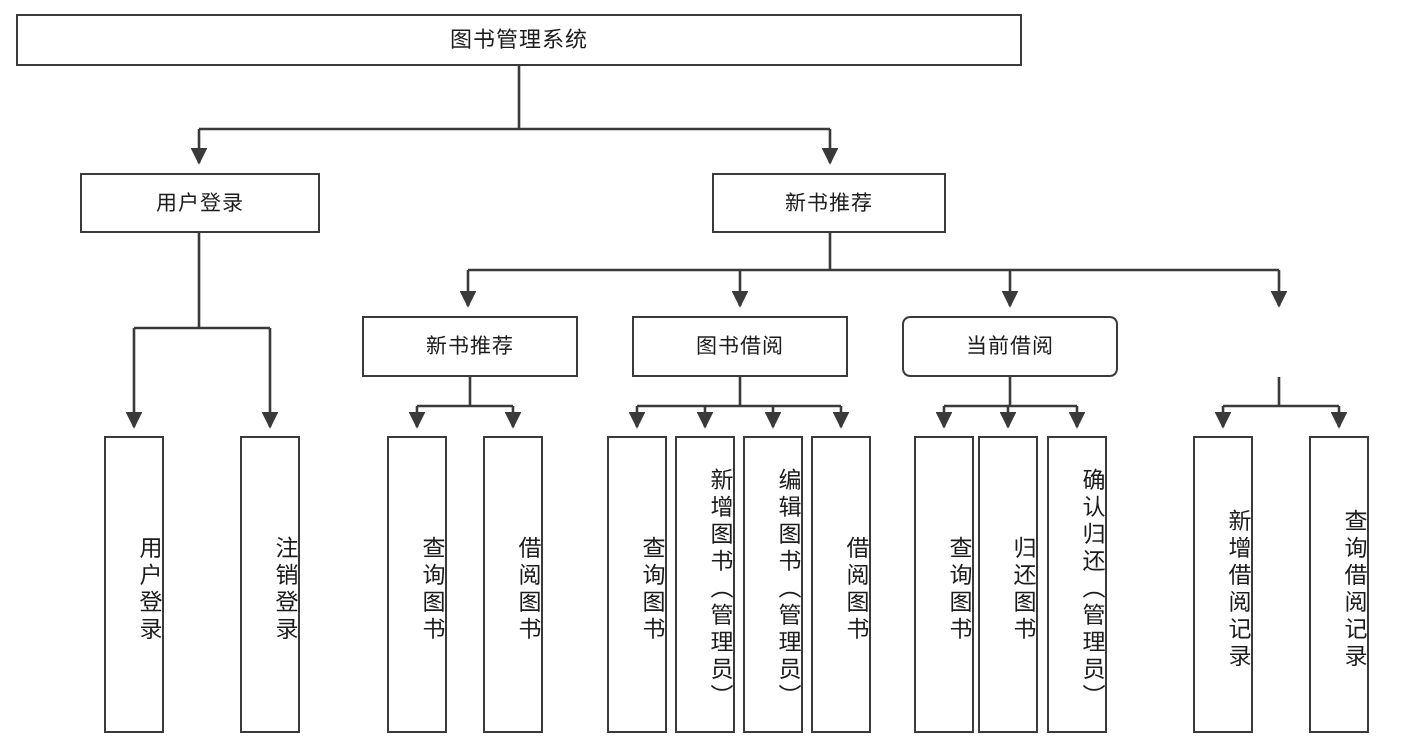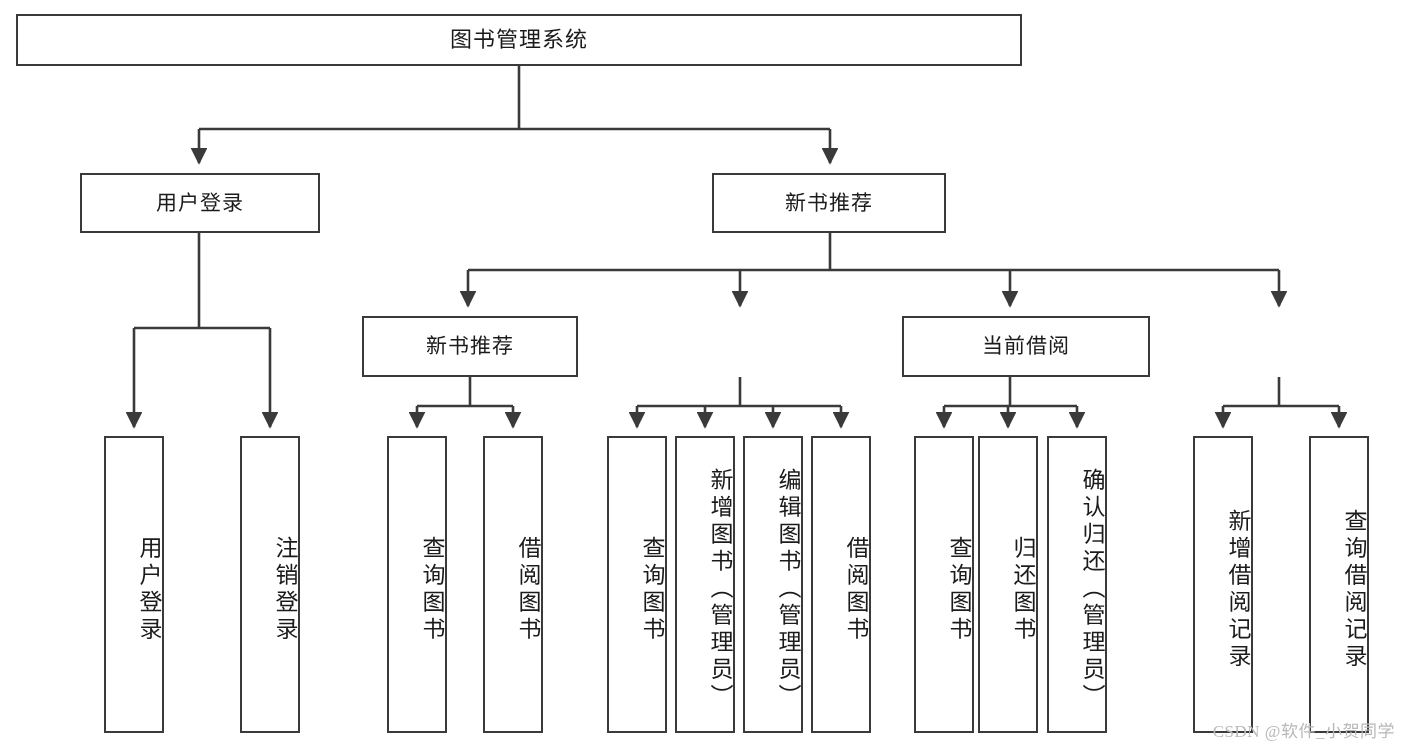--- a/index.html
+++ b/index.html
@@ -10,21 +10,20 @@
   }
   body {
     font-family: "DejaVu Sans", "Liberation Sans", sans-serif;
   }
   #canvas {
     position: relative;
     width: 1405px;
     height: 747px;
     background: #ffffff;
     overflow: hidden;
-    font-family: Liberation Serif, serif;
   }
   #edges {
     position: absolute;
     left: 0;
     top: 0;
     width: 1405px;
     height: 747px;
     pointer-events: none;
   }
   .node {
@@ -133,21 +132,24 @@
   <div class="node horiz" style="left:80px; top:173px; width:240px; height:60px;">
     <span class="node-label">用户登录</span>
   </div>
   <div class="node horiz" style="left:712px; top:173px; width:234px; height:60px;">
     <span class="node-label">新书推荐</span>
   </div>
 
   <div class="node horiz" style="left:362px; top:316px; width:216px; height:61px;">
     <span class="node-label">新书推荐</span>
   </div>
-  <div class="node horiz" style="left:902px; top:316px; width:248px; height:61px;">
+  <div class="node horiz" style="left:632px; top:316px; width:216px; height:61px;">
+    <span class="node-label">图书借阅</span>
+  </div>
+  <div class="node horiz" style="left:902px; top:316px; width:216px; height:61px;border-radius:8px;">
     <span class="node-label">当前借阅</span>
   </div>
 
   <div class="node vert" style="left:104px; top:436px; width:60px; height:297px;">
     <span class="node-label">用户登录</span>
   </div>
   <div class="node vert" style="left:240px; top:436px; width:60px; height:297px;">
     <span class="node-label">注销登录</span>
   </div>
 
@@ -181,15 +183,14 @@
     <span class="node-label">确认归还（管理员）</span>
   </div>
 
   <div class="node vert" style="left:1193px; top:436px; width:60px; height:297px;">
     <span class="node-label">新增借阅记录</span>
   </div>
   <div class="node vert" style="left:1309px; top:436px; width:60px; height:297px;">
     <span class="node-label">查询借阅记录</span>
   </div>
 
-  <div class="watermark">CSDN @软件_小贺同学</div>
 
 </div>
 
 </body></html>

